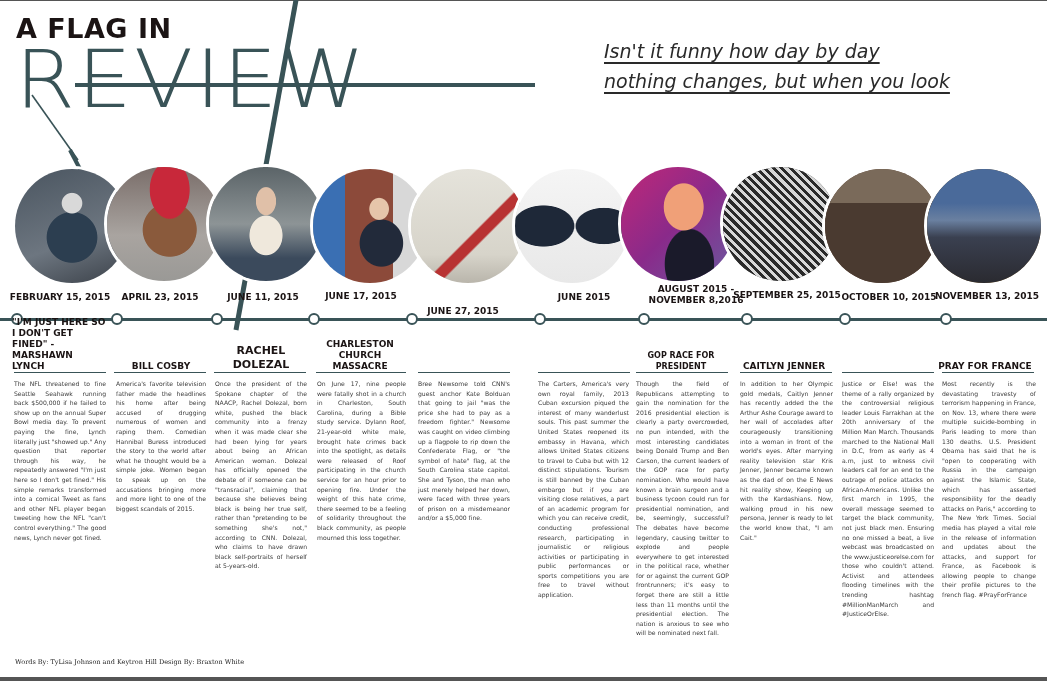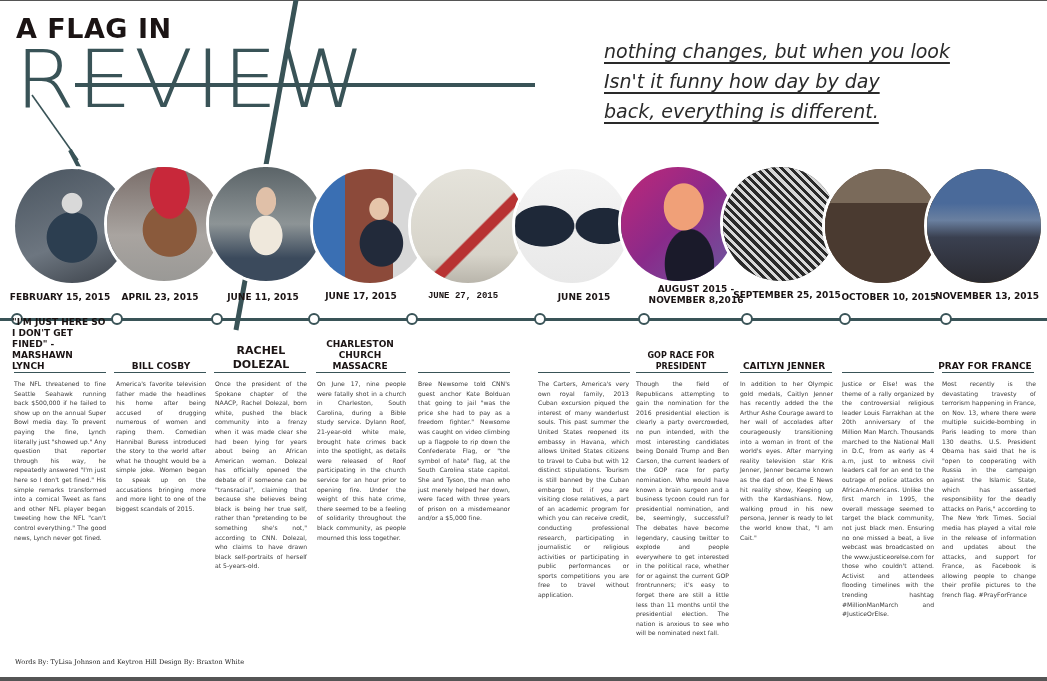--- a/index.html
+++ b/index.html
@@ -43,23 +43,22 @@
   <line x1="75" y1="85" x2="535" y2="85" stroke="#395357" stroke-width="4"></line>
   <line x1="32" y1="95" x2="78" y2="160" stroke="#395357" stroke-width="1.6"></line>
   <line x1="40" y1="85" x2="100" y2="165" stroke="#395357" stroke-width="0"></line>
   <line x1="70" y1="150" x2="112" y2="230" stroke="#395357" stroke-width="4"></line>
 </svg>
 
 <div class="title-small">A FLAG IN</div>
 <div class="title-big">REVIEW</div>
 
 <div class="quote">
+  <span>Isn't it funny how day by day </span>
   <span>nothing changes, but when you look</span>
-  <span>Isn't it funny how day by day </span>
-  <span>back, everything is different.</span>
 </div>
 
 <div class="photos">
   <div class="photo" style="left:12px;top:6px;">
     <div class="bg" style="background: radial-gradient(circle at 50% 30%, #d9d9d9 0 10%, transparent 11%), radial-gradient(circle at 50% 60%, #2c3e50 0 28%, transparent 29%), linear-gradient(160deg,#4a5560,#6d7680 60%,#3a4048);"></div>
   </div>
   <div class="photo" style="left:104px;top:4px;">
     <div class="bg" style="background: radial-gradient(ellipse at 55% 20%, #c8283a 0 22%, transparent 23%), radial-gradient(ellipse at 55% 55%, #8a5a3c 0 30%, transparent 31%), linear-gradient(180deg,#7a6e6a,#a9a4a0 60%,#9a9996);"></div>
   </div>
   <div class="photo" style="left:206px;top:4px;">
@@ -86,21 +85,21 @@
   <div class="photo" style="left:924px;top:6px;">
     <div class="bg" style="background: linear-gradient(180deg,#4a6a9a 0 30%,#6a80a0 45%,#3a4050 60%,#2a2a30 100%), radial-gradient(ellipse at 55% 60%,#f0b040,#2a2a30);"></div>
   </div>
 </div>
 
 <div class="dates">
   <div class="date" style="left:5px;top:6px;">FEBRUARY 15, 2015</div>
   <div class="date" style="left:105px;top:6px;">APRIL 23, 2015</div>
   <div class="date" style="left:208px;top:6px;">JUNE 11, 2015</div>
   <div class="date" style="left:306px;top:5px;">JUNE 17, 2015</div>
-  <div class="date" style="left:408px;top:5px;font-family:Liberation Mono, monospace;">JUNE 27, 2015</div>
+  <div class="date" style="left:408px;top:20px;">JUNE 27, 2015</div>
   <div class="date" style="left:529px;top:6px;">JUNE  2015</div>
   <div class="date" style="left:646px;top:-2px;width:100px;">AUGUST 2015 - NOVEMBER 8,2016</div>
   <div class="date" style="left:732px;top:4px;">SEPTEMBER 25, 2015</div>
   <div class="date" style="left:834px;top:6px;">OCTOBER 10, 2015</div>
   <div class="date" style="left:932px;top:5px;">NOVEMBER 13, 2015</div>
 </div>
 
 <div class="timeline"></div>
 <div class="node" style="left:11px;"></div>
 <div class="node" style="left:111px;"></div>

